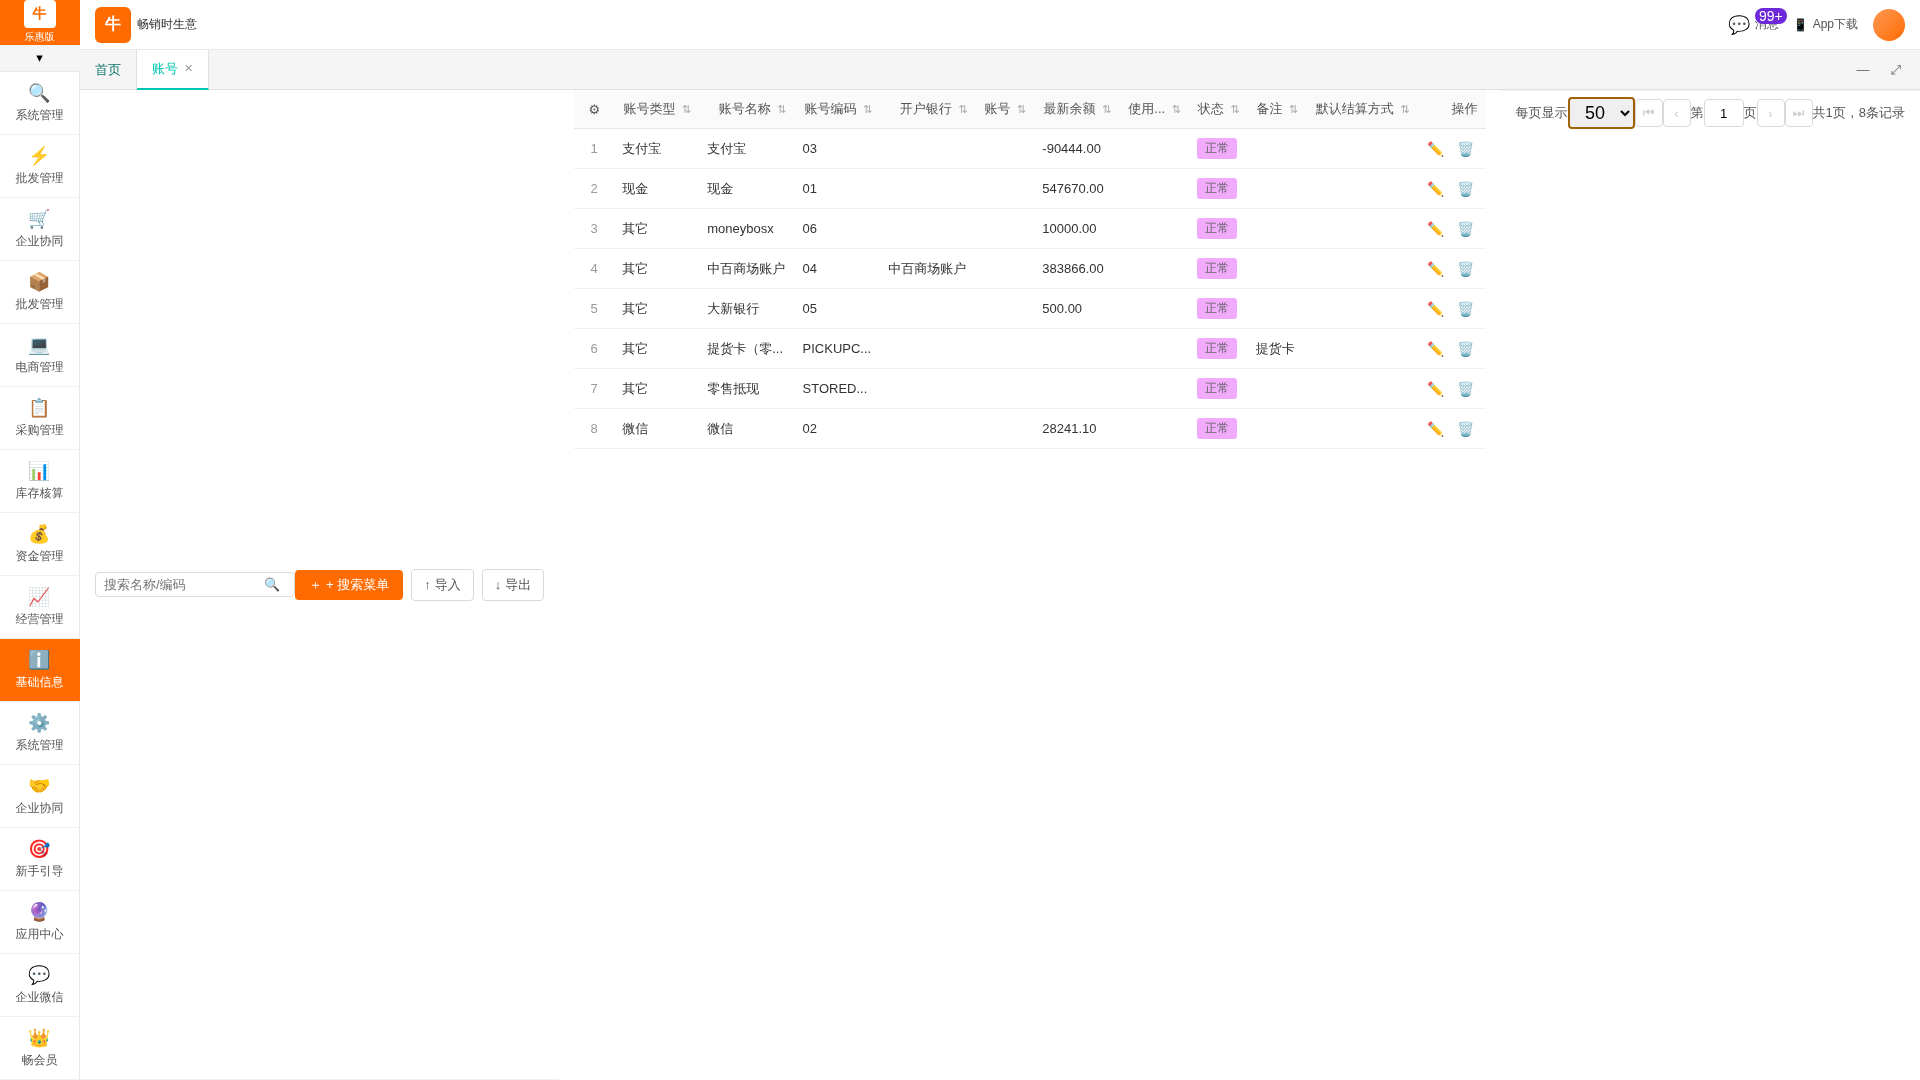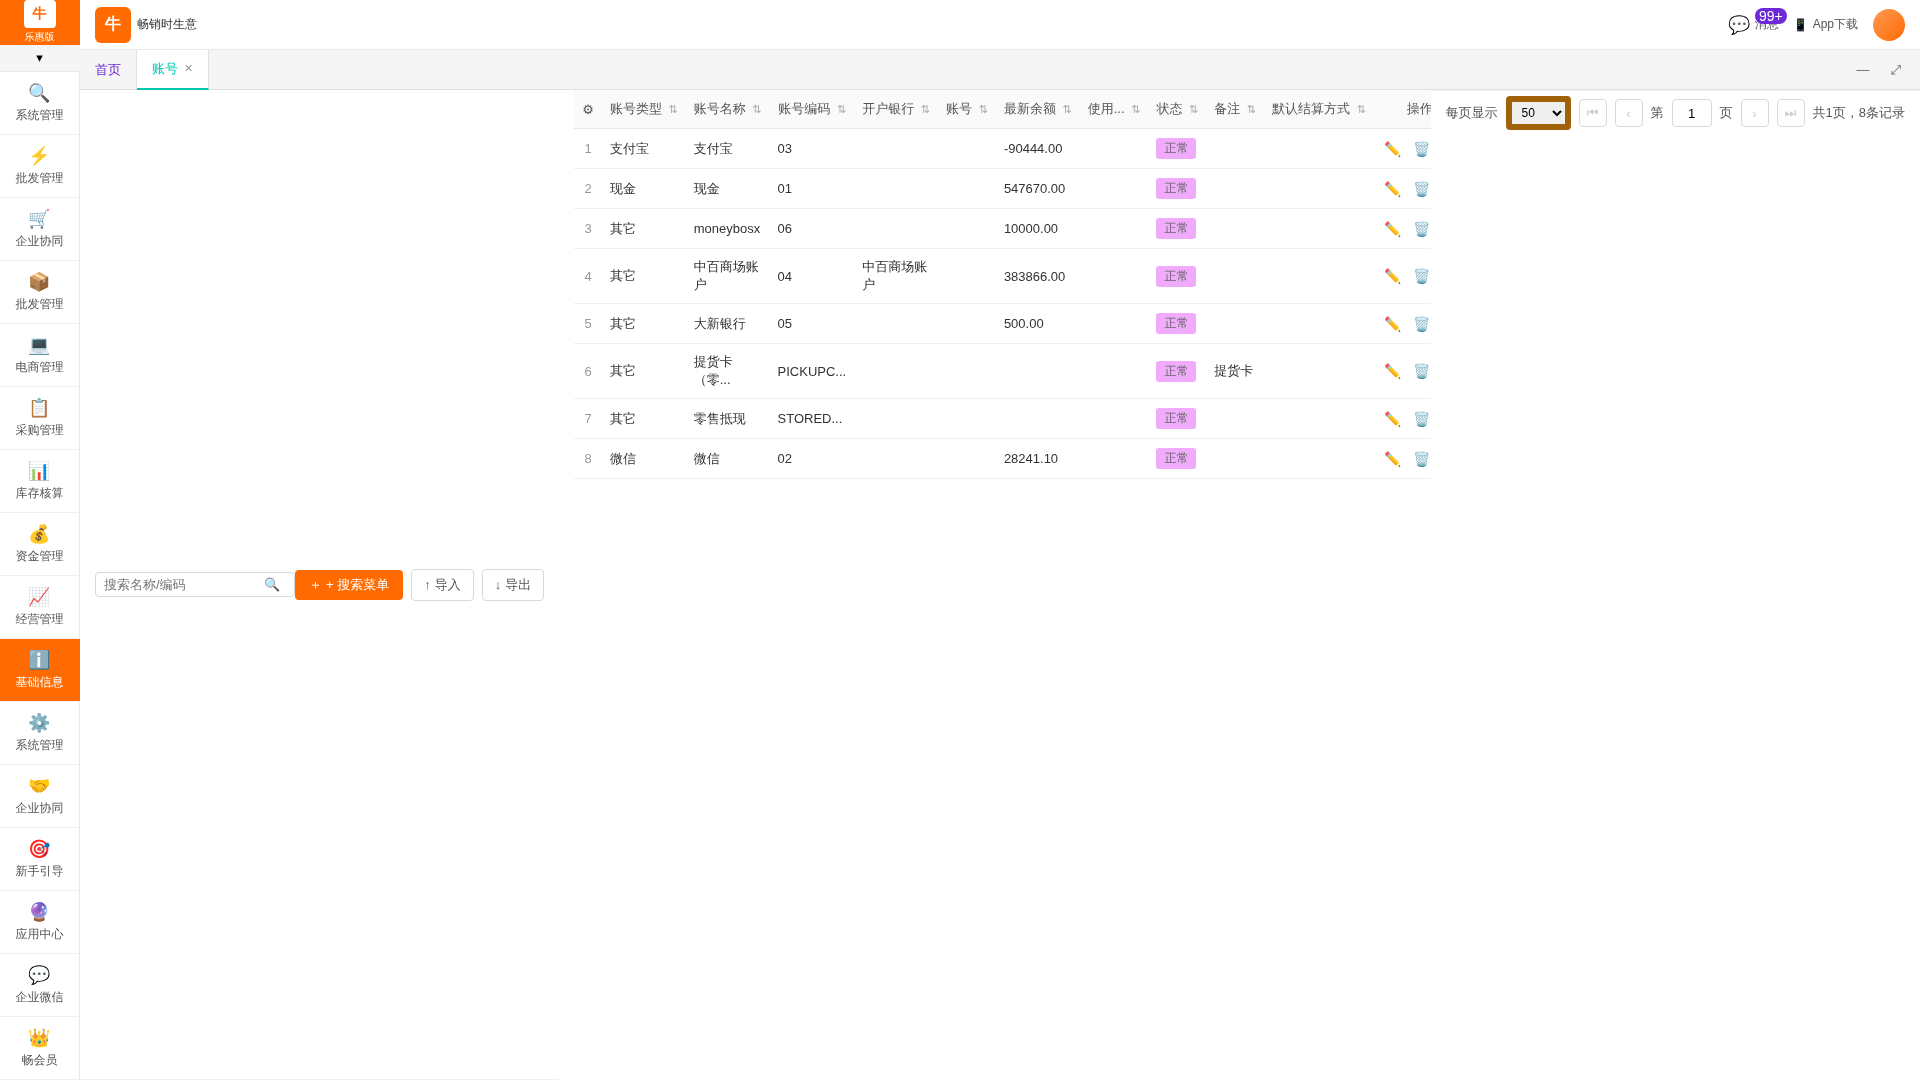--- a/index.html
+++ b/index.html
@@ -142,21 +142,21 @@
       flex-shrink: 0;
     }
     .tab {
       height: 40px;
       padding: 0 15px;
       display: flex;
       align-items: center;
       gap: 6px;
       cursor: pointer;
       font-size: 13px;
-      color: #6d28d9;
+      color: #0f766e;
       border-right: 1px solid #e0e0e0;
     }
     .tab.active {
       background: #fff;
       color: #00c5b0;
       border-bottom: 2px solid #00c5b0;
     }
     .tab-close {
       font-size: 11px;
       color: #999;
@@ -303,32 +303,33 @@
     }
     .settings-col { width: 30px; text-align: center; }
 
     
     .pagination {
       height: 45px;
       display: flex;
       align-items: center;
       justify-content: flex-end;
       padding: 0 15px;
-      gap: 8px;
+      gap: 0;
       border-top: 1px solid #f0f0f0;
       font-size: 13px;
       color: #555;
       flex-shrink: 0;
     }
     .page-size-select {
-      border: 6px solid #a16207;
+      border: 2px solid #a16207;
       border-radius: 4px;
       padding: 3px 6px;
-      font-size: 12px;
-      cursor: pointer;
+      font-size: 18px;
+      cursor: pointer;
+      text-align: center;
     }
     .page-btn {
       width: 28px;
       height: 28px;
       display: flex;
       align-items: center;
       justify-content: center;
       border: 1px solid #d9d9d9;
       border-radius: 4px;
       cursor: pointer;

